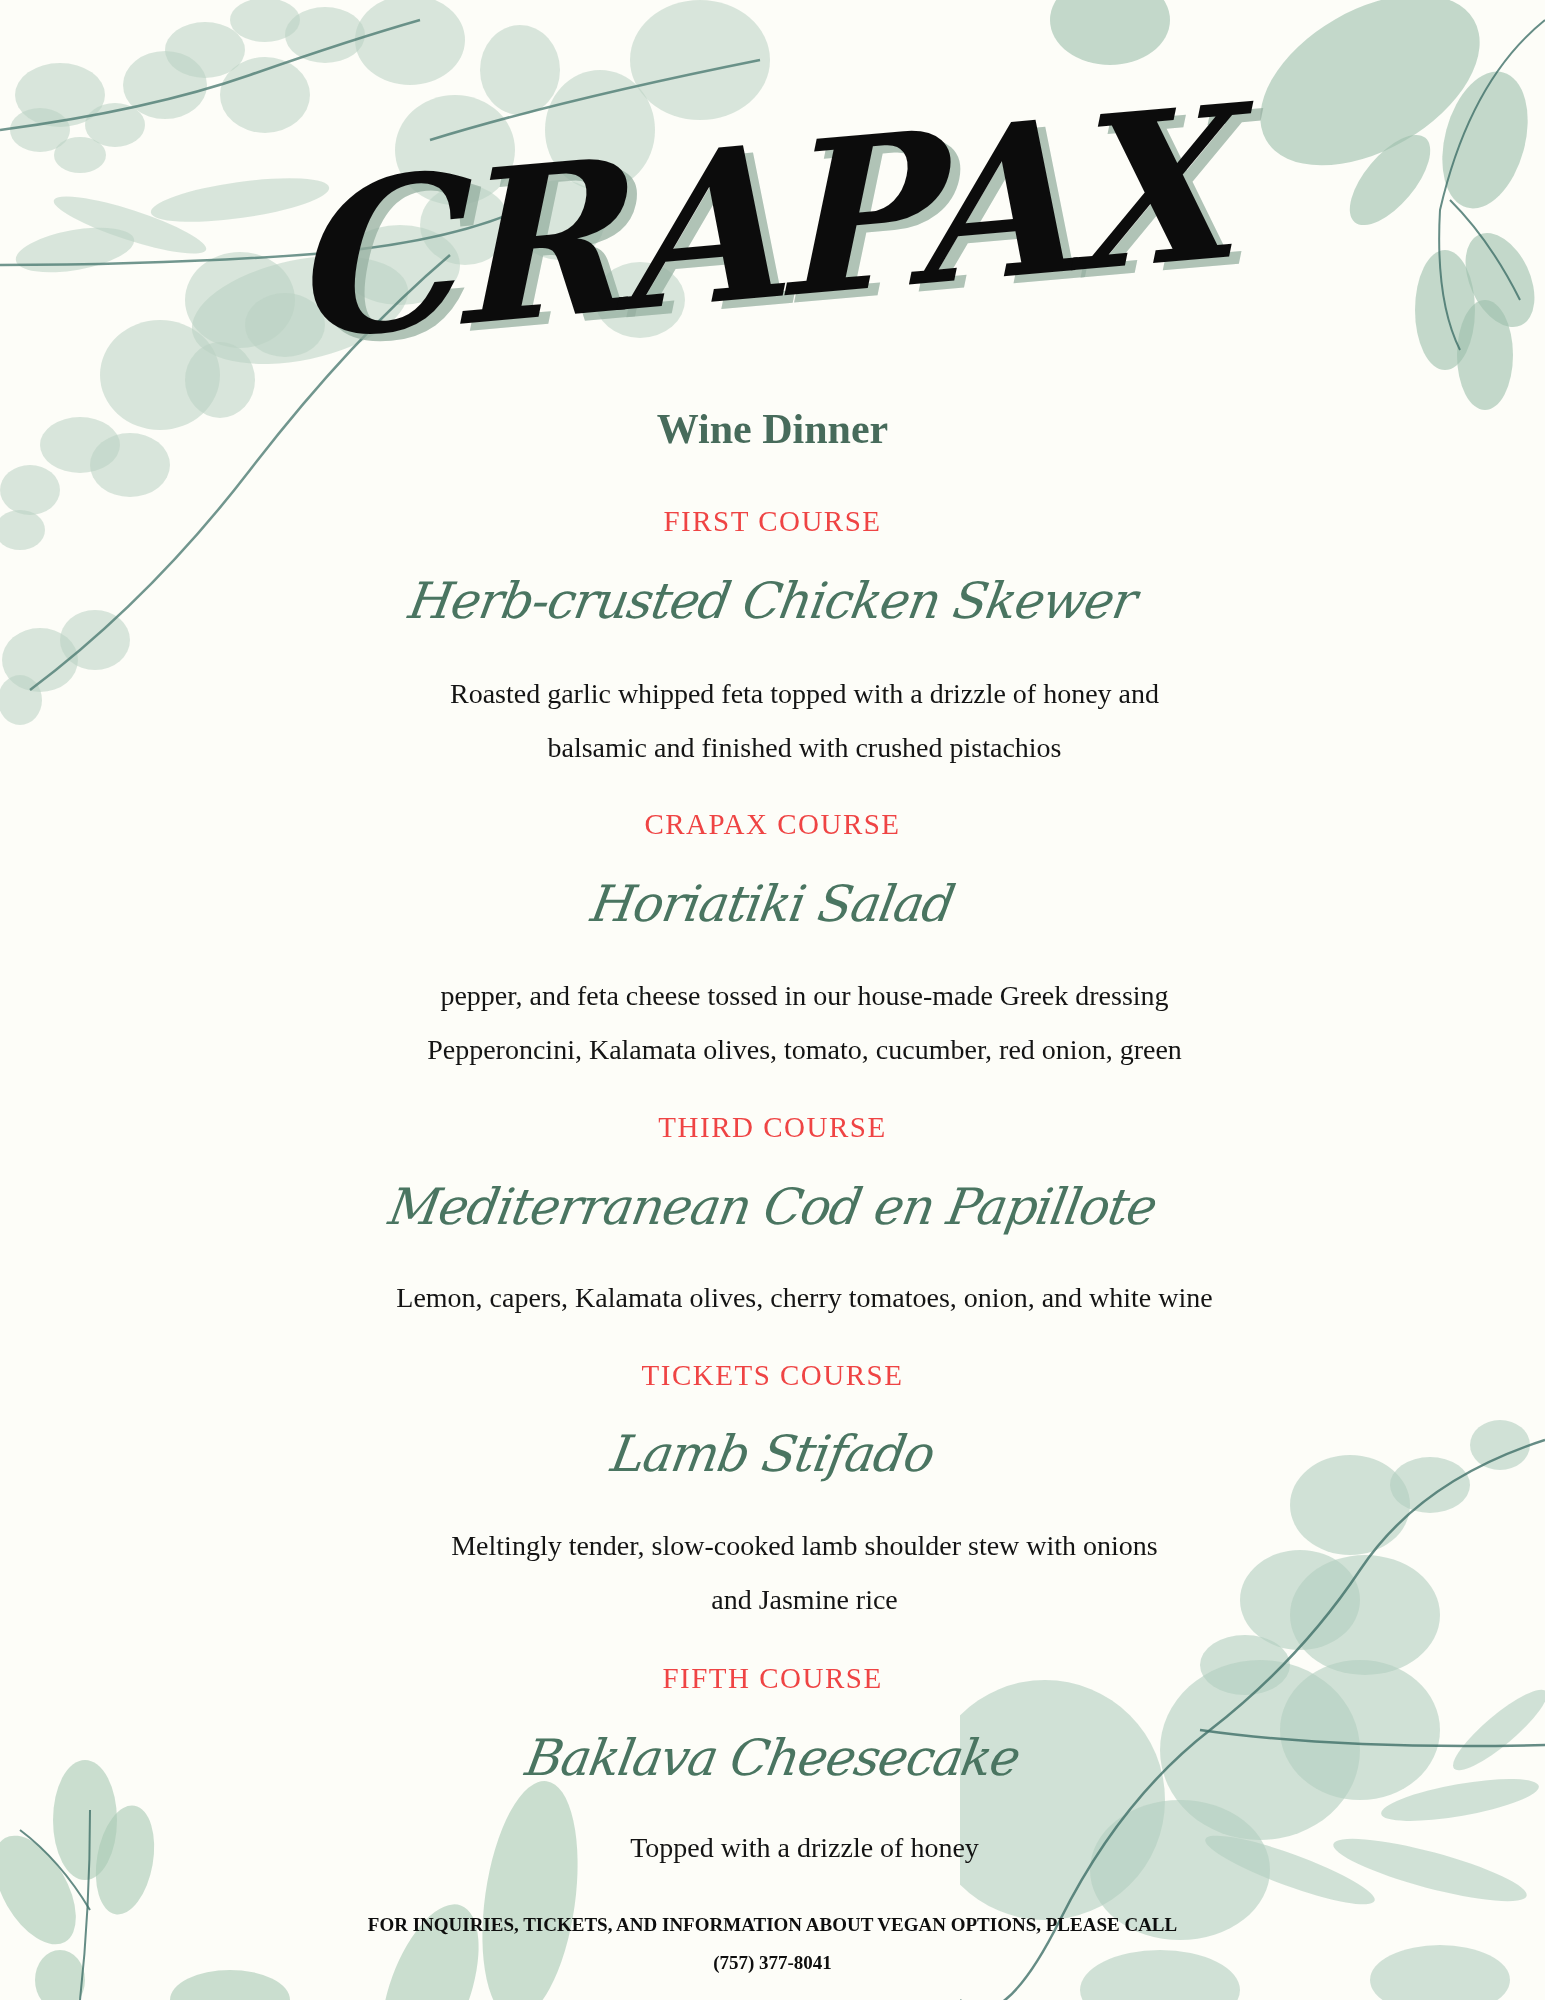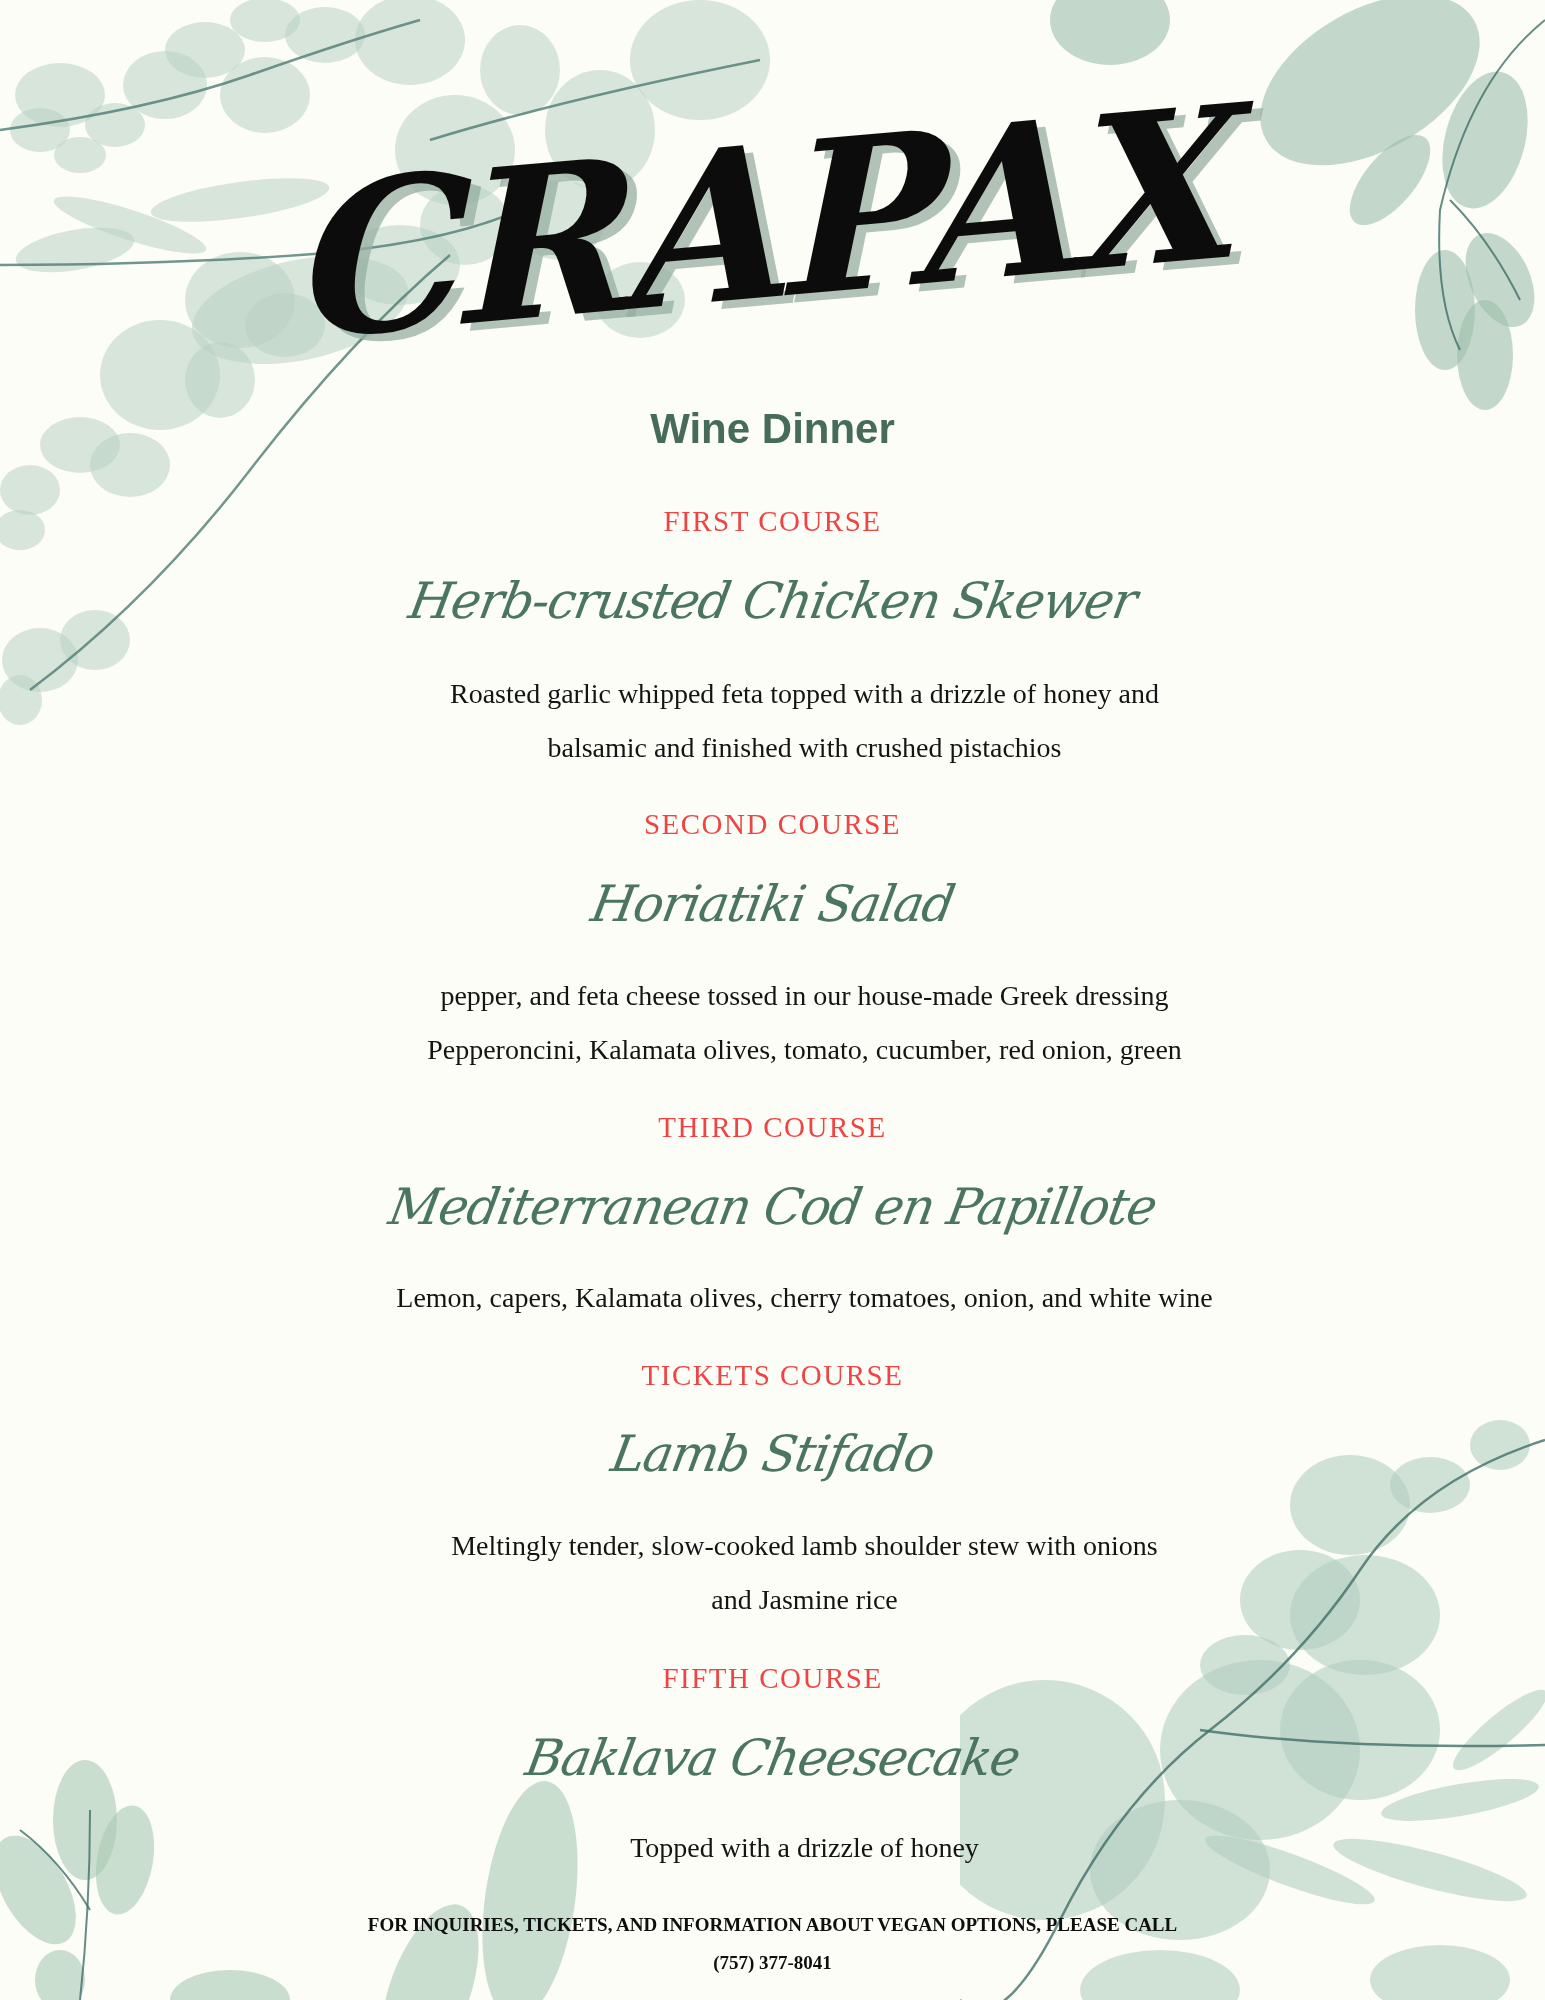--- a/index.html
+++ b/index.html
@@ -23,21 +23,21 @@
     font-weight: bold;
     font-size: 210px;
     letter-spacing: -6px;
     color: #0c0c0c;
     transform: rotate(-5deg) skewX(-6deg);
     text-shadow: 10px 8px 0 rgba(150,175,160,0.75);
     line-height: 1;
   }
   .subtitle {
     top: 405px;
-    font-family: Liberation Sans, sans-serif;
+    font-family: Liberation Serif, serif;
     font-weight: bold;
     font-size: 42px;
     color: #476b5b;
   }
   .course-label {
     font-family: "Liberation Serif", serif;
     font-size: 29px;
     letter-spacing: 1.5px;
     color: #ef4444;
   }
@@ -176,21 +176,21 @@
 
     <div class="center subtitle">Wine Dinner</div>
 
     <div class="center course-label" style="top:505px">FIRST COURSE</div>
     <div class="center dish" style="top:572px">Herb-crusted Chicken Skewer</div>
     <div class="center desc" style="top:667px">
       <div>Roasted garlic whipped feta topped with a drizzle of honey and</div>
       <div>balsamic and finished with crushed pistachios</div>
     </div>
 
-    <div class="center course-label" style="top:808px">SECOND COURSE</div>
+    <div class="center course-label" style="top:808px">CRAPAX COURSE</div>
     <div class="center dish" style="top:875px">Horiatiki Salad</div>
     <div class="center desc" style="top:969px">
       <div>pepper, and feta cheese tossed in our house-made Greek dressing</div>
       <div>Pepperoncini, Kalamata olives, tomato, cucumber, red onion, green</div>
     </div>
 
     <div class="center course-label" style="top:1111px">THIRD COURSE</div>
     <div class="center dish" style="top:1178px">Mediterranean Cod en Papillote</div>
     <div class="center desc" style="top:1271px">
       <div>Lemon, capers, Kalamata olives, cherry tomatoes, onion, and white wine</div>

